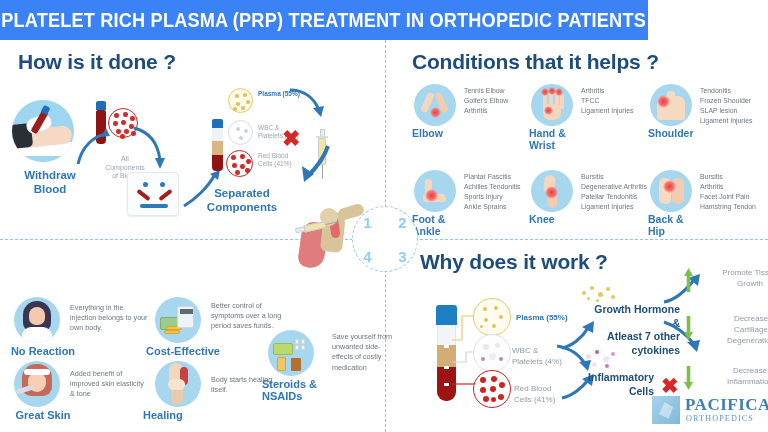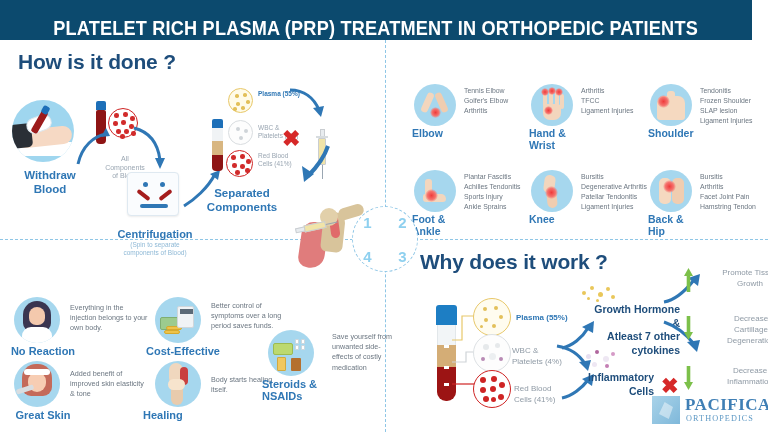--- a/index.html
+++ b/index.html
@@ -8,23 +8,23 @@
     width: 768px; height: 432px;
     font-family: "Liberation Sans", sans-serif;
     background: #ffffff;
     overflow: hidden;
     position: relative;
   }
   .page { position: relative; width: 768px; height: 432px; background:#fff; }
 
   
   .header {
-    position: absolute; left:0; top:0; width:752px; height:40px;
-    background:#0c4a6e;
-    display:flex; align-items:flex-end; justify-content:center;
+    position: absolute; left:0; top:0; width:648px; height:40px;
+    background:#3b82f6;
+    display:flex; align-items:center; justify-content:center;
   }
   .header-title {
     color:#ffffff; font-weight:bold; font-size:19.5px;
     letter-spacing:0.2px; white-space:nowrap;
     transform: scaleX(0.93);
     font-family:"Liberation Sans", sans-serif;
   }
 
   
   .v-divider {
@@ -380,25 +380,20 @@
       <polygon points="23,34 33,34 28,45" fill="#2f77b5"></polygon>
     </svg>
 
     <div class="centri">
       <div class="dot" style="left:15px;top:9px"></div>
       <div class="dot" style="left:32px;top:9px"></div>
       <div class="rl" style="left:8px;top:20px;transform:rotate(38deg)"></div>
       <div class="rl" style="left:30px;top:20px;transform:rotate(-38deg)"></div>
       <div class="bl" style="left:12px;top:31px"></div>
     </div>
-    <div class="abs lbl-centri lbl-blue">
-      <span>Centrifugation</span>
-      <small style="white-space:pre-line">(Spin to separate
-components of Blood)</small>
-    </div>
 
     <svg class="abs" style="left:182px;top:126px" width="40" height="44">
       <path d="M2 40 C 12 34, 26 22, 33 8" stroke="#2f77b5" stroke-width="3" fill="none"></path>
       <polygon points="28,8 38,4 36,14" fill="#2f77b5"></polygon>
     </svg>
 
     <div class="abs tube-2">
       <div class="t2-cap"></div>
         <div class="t2-plasma"></div>
       <div class="t2-buffy"></div>
@@ -471,20 +466,21 @@
       <div class="sh-bone2"></div>
       <div class="sh-ball"></div>
       <div class="syr-h">
           <div class="p"></div>
           <div class="b"></div>
           <div class="n"></div>
         </div>
     </div>
   </div>
 
+  <div class="sec-title" id="t2">Conditions that it helps ?</div>
 
   <div>
 
     <div class="cond" style="left:414px; top:84px;">
       <div class="ic">
         <div class="el1"></div>
           <div class="el2"></div>
           <div class="pain" style="left:16px;top:23px"></div>
       </div>
       <div class="nm"><span style="white-space:pre-line">Elbow</span></div>

